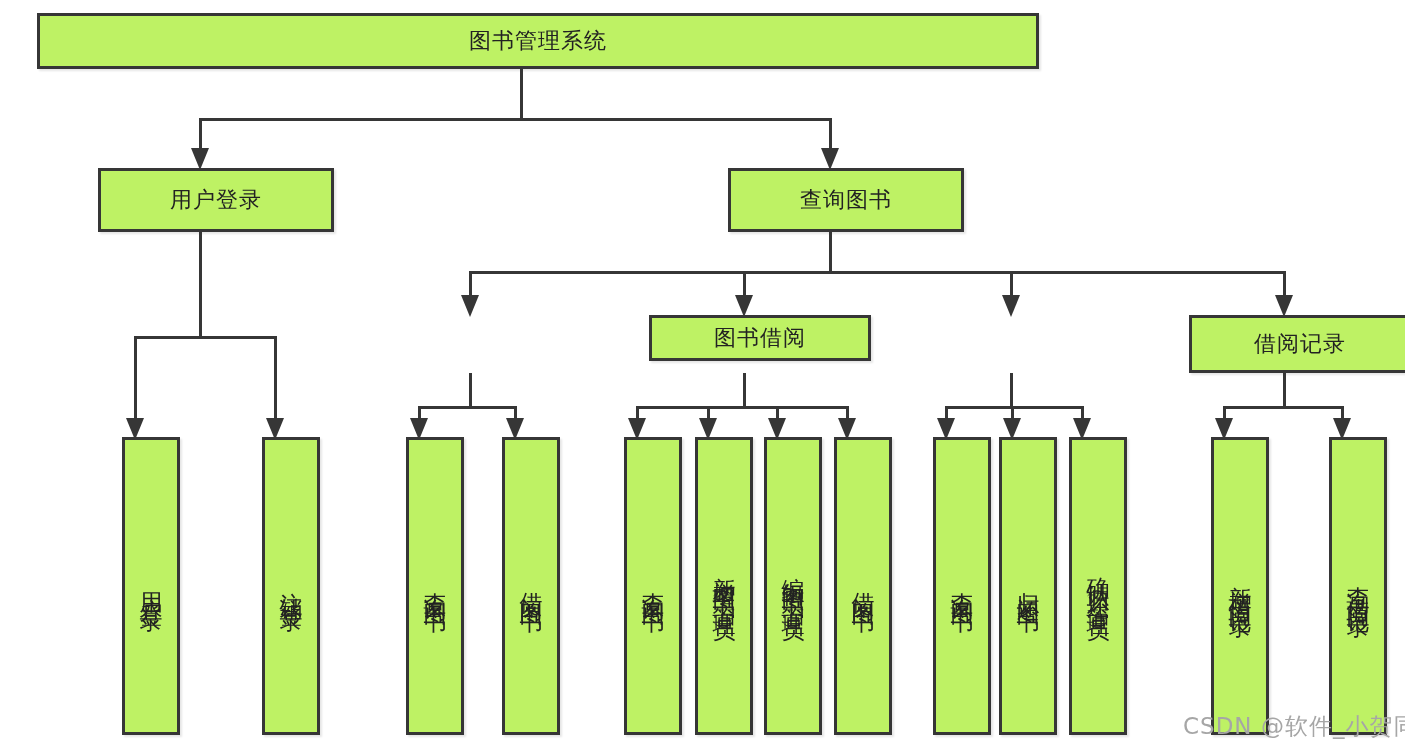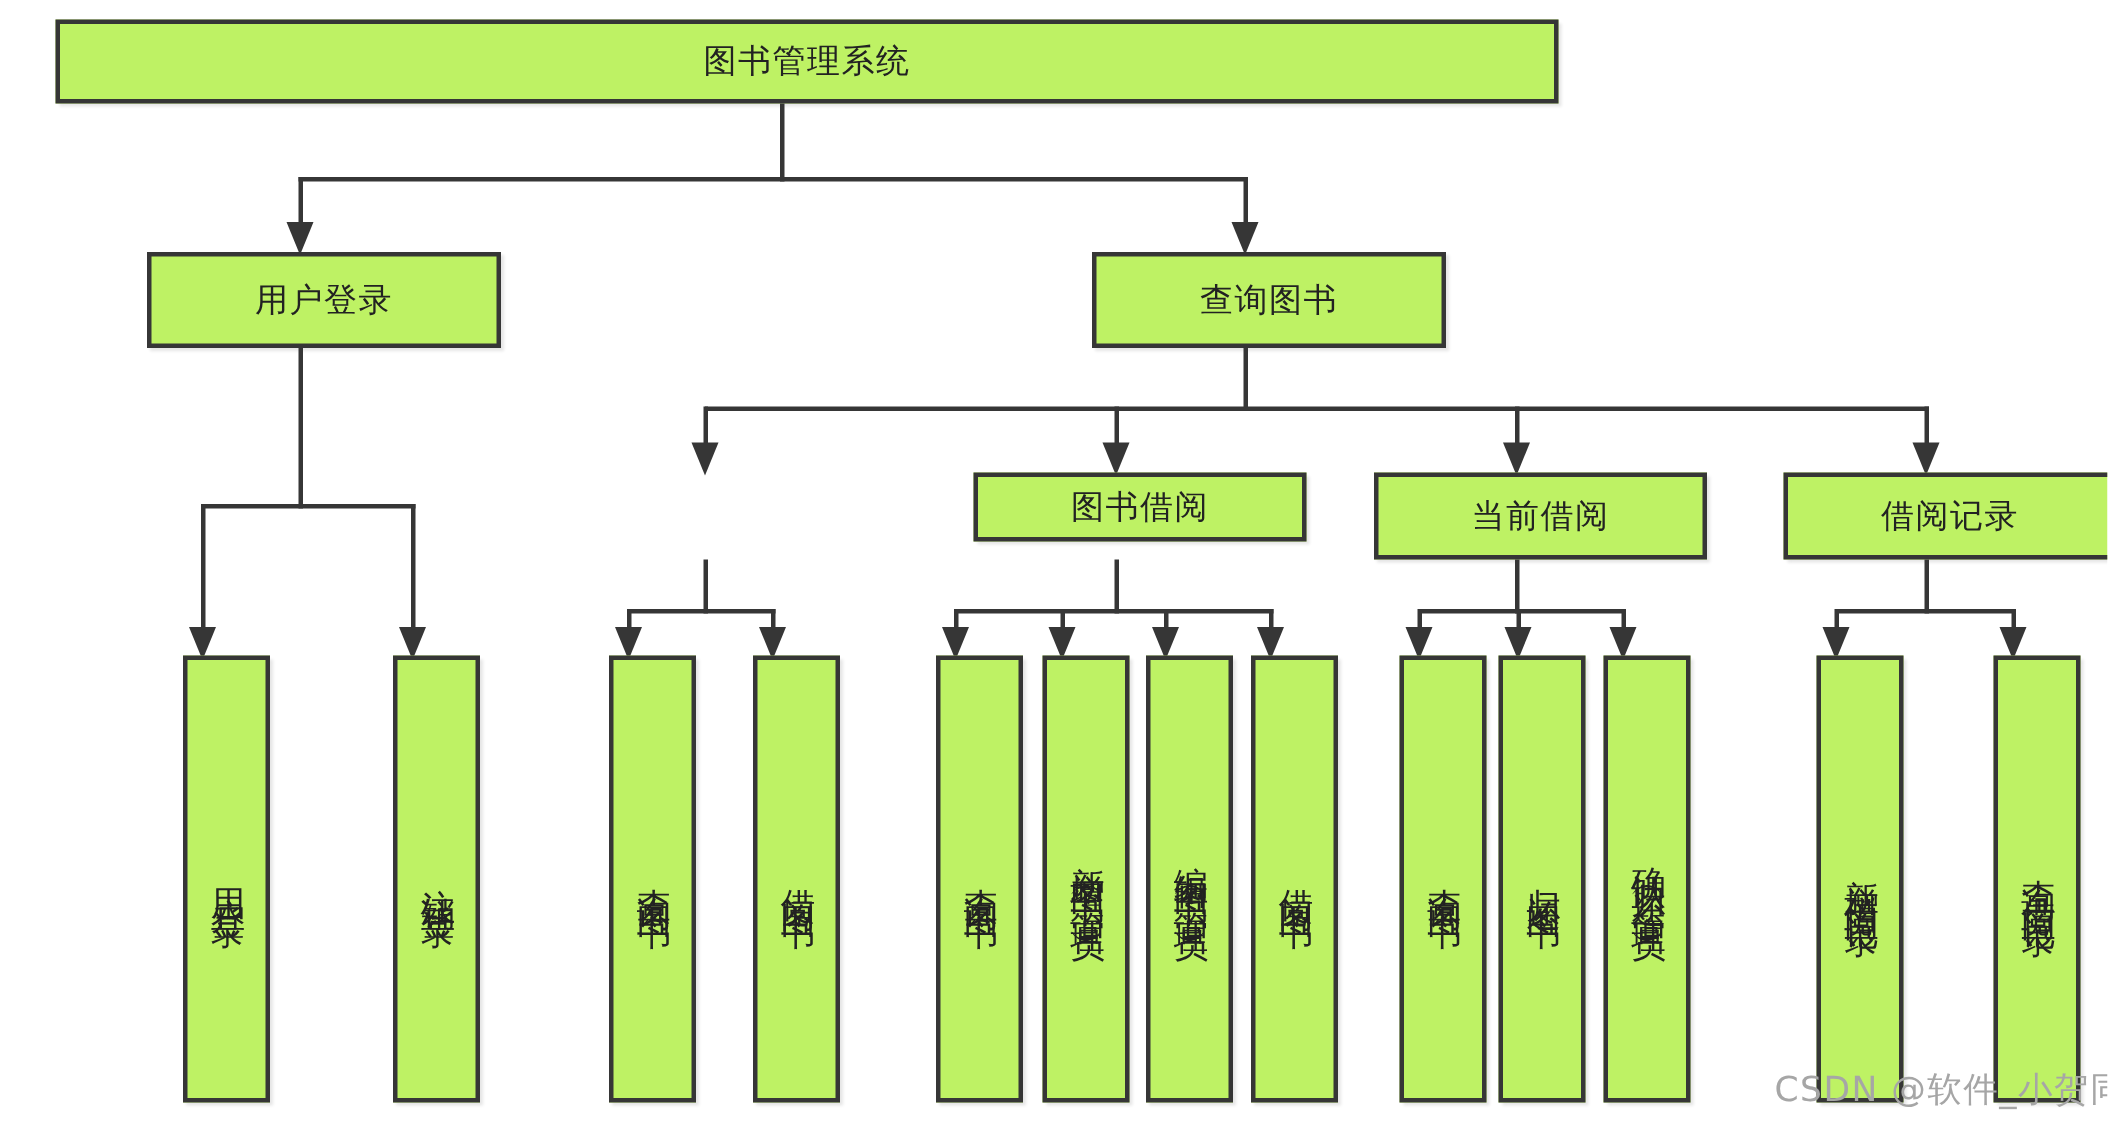--- a/index.html
+++ b/index.html
@@ -76,23 +76,20 @@
   <div class="arrow" style="left:461px;top:295px;"></div>
   <div class="vline" style="left:743px;top:271px;height:26px;"></div>
   <div class="arrow" style="left:735px;top:295px;"></div>
   <div class="vline" style="left:1010px;top:271px;height:26px;"></div>
   <div class="arrow" style="left:1002px;top:295px;"></div>
   <div class="vline" style="left:1283px;top:271px;height:26px;"></div>
   <div class="arrow" style="left:1275px;top:295px;"></div>
 
   <div class="node hnode" style="left:633px;top:315px;width:222px;height:46px;">
     <span>图书借阅</span>
-  </div>
-  <div class="node hnode" style="left:900px;top:315px;width:222px;height:58px;">
-    <span>当前借阅</span>
   </div>
   <div class="node hnode" style="left:1173px;top:315px;width:222px;height:58px;">
     <span>借阅记录</span>
   </div>
 
   <div class="vline" style="left:469px;top:373px;height:36px;"></div>
   <div class="hline" style="left:419px;top:406px;width:98px;"></div>
   <div class="vline" style="left:418px;top:406px;height:14px;"></div>
   <div class="arrow" style="left:410px;top:418px;"></div>
   <div class="vline" style="left:514px;top:406px;height:14px;"></div>

